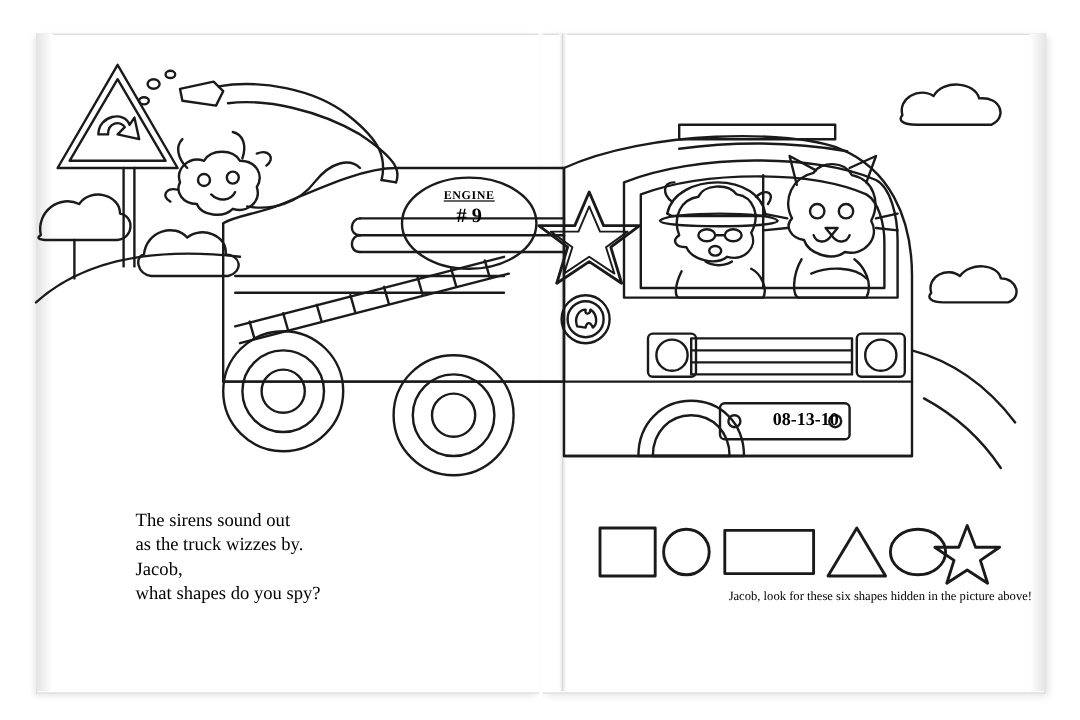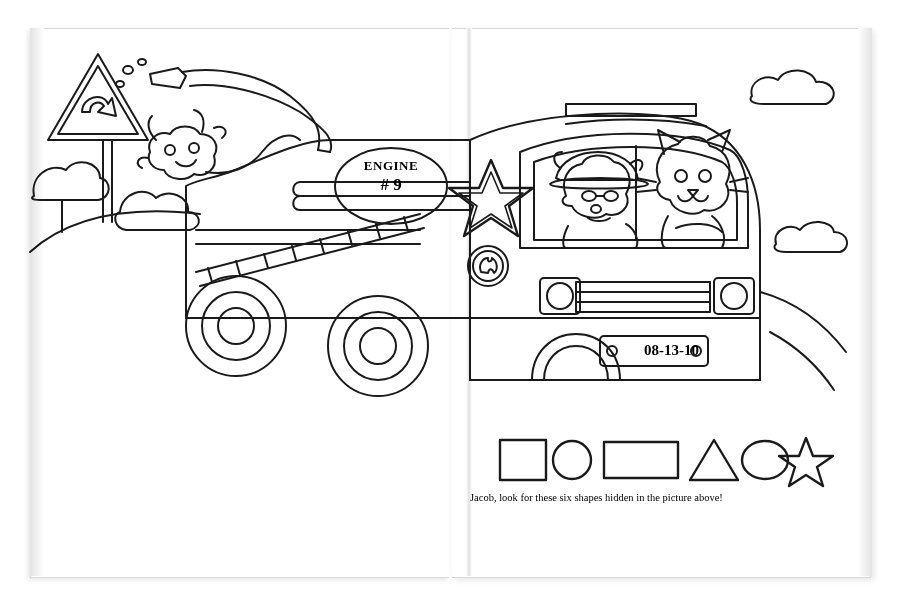--- a/index.html
+++ b/index.html
@@ -88,36 +88,36 @@
     line-height: 1.32;
     color: #000000;
     font-family: "Liberation Serif", serif;
   }
   .caption div { white-space: pre; }
   .shape-note {
     position: absolute;
     left: 470px;
     top: 492px;
     width: 390px;
-    text-align: left;
+    text-align: right;
     font-size: 10.5px;
     color: #000000;
     font-family: "Liberation Serif", serif;
   }
   .engine-label {
     position: absolute;
     left: 341px;
     top: 158px;
     width: 100px;
     text-align: center;
     font-family: "Liberation Serif", serif;
     color: #000;
     pointer-events: none;
   }
-  .engine-label .l1 { font-size: 13px; letter-spacing: 0.5px; font-weight: 700; }
+  .engine-label .l1 { font-size: 10px; letter-spacing: 0.5px; font-weight: 700; text-decoration: underline; }
   .engine-label .l2 { font-size: 17px; font-weight: 700; margin-top: 1px; }
   .plate-text {
     position: absolute;
     left: 609px;
     top: 342px;
     width: 90px;
     text-align: right;
     font-family: "Liberation Serif", serif;
     font-size: 15px;
     font-weight: 700;
@@ -342,16 +342,22 @@
     </g>
   </svg>
 
   <div class="engine-label">
     <div class="l1">ENGINE</div>
     <div class="l2"># 9</div>
   </div>
 
   <div class="plate-text">08-13-10</div>
 
+  <div class="caption">
+    <div>The sirens sound out</div>
+    <div>as the truck wizzes by.</div>
+    <div>Jacob,</div>
+    <div>what shapes do you spy?</div>
+  </div>
 
   <div class="shape-note">Jacob, look for these six shapes hidden in the picture above!</div>
 
 </div>
 
 </body></html>

